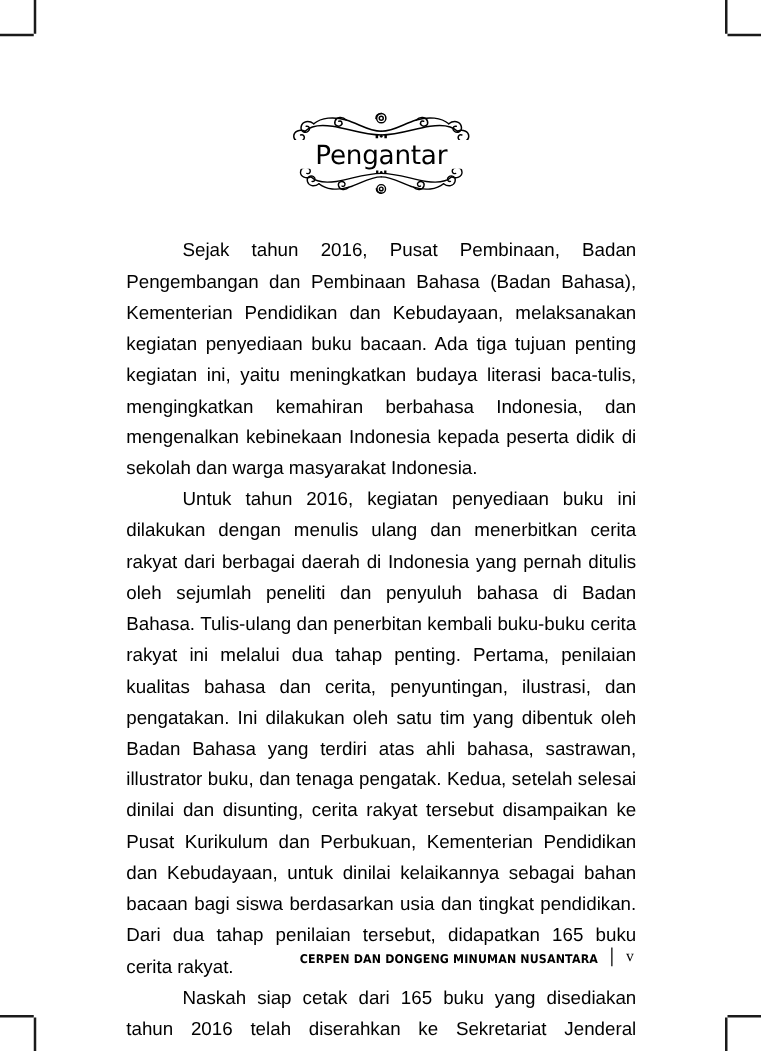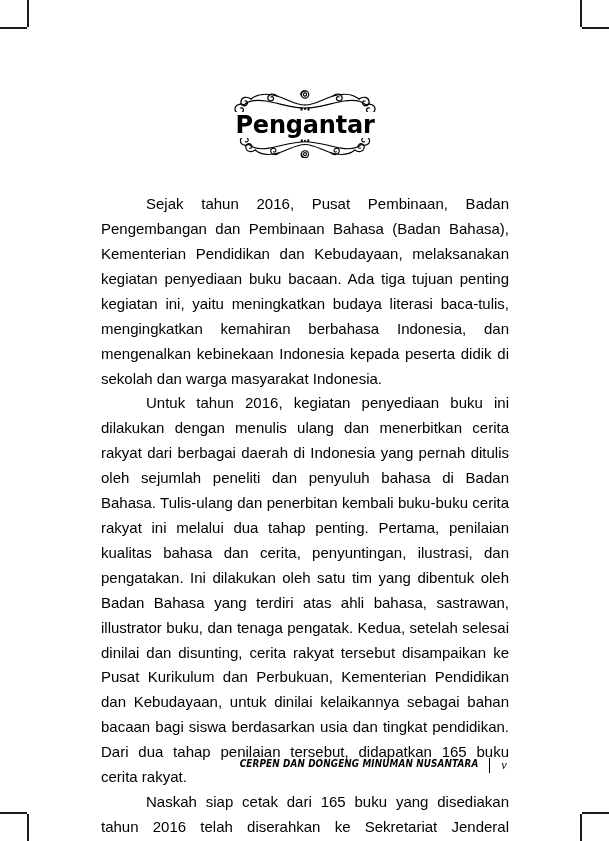--- a/index.html
+++ b/index.html
@@ -64,22 +64,22 @@
     width: 148px;
     height: 26px;
   }
   .ornament-bottom {
     width: 140px;
     height: 24px;
     transform: scaleY(-1);
   }
   .page-title {
     font-family: "DejaVu Sans", sans-serif;
-    font-weight: bold;
-    font-size: 24px;
+    font-weight: normal;
+    font-size: 21px;
     line-height: 1.05;
     letter-spacing: -0.2px;
     margin: 1px 0 0 0;
     color: #000000;
   }
 
   
   .body-text {
     margin-top: 30px;
   }
@@ -98,24 +98,23 @@
     text-align: justify;
   }
 
   
   .footer {
     position: absolute;
     left: 101px;
     right: 100px;
     top: 758px;
     display: flex;
-    align-items: flex-start;
+    align-items: flex-end;
     justify-content: flex-end;
     gap: 0;
-    font-style: italic;
   }
   .footer-title {
     font-family: "DejaVu Sans", sans-serif;
     font-weight: bold;
     font-size: 9.6px;
     letter-spacing: 0.15px;
     transform: scaleX(0.92);
     transform-origin: right center;
     white-space: nowrap;
     color: #000000;

